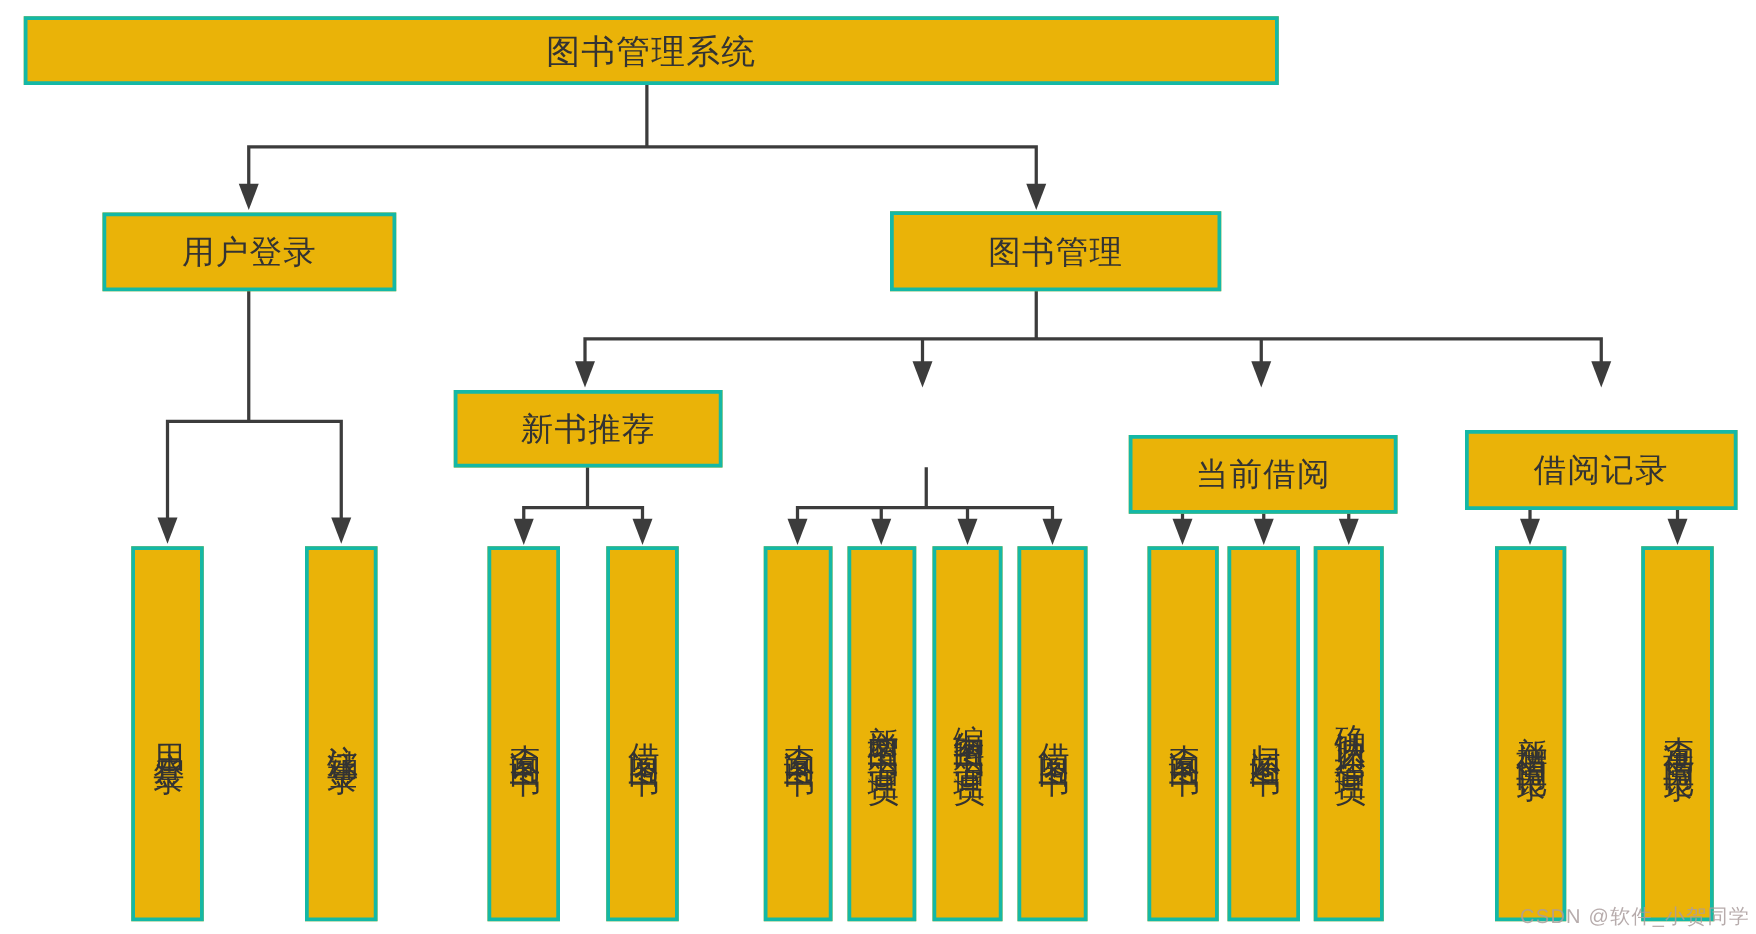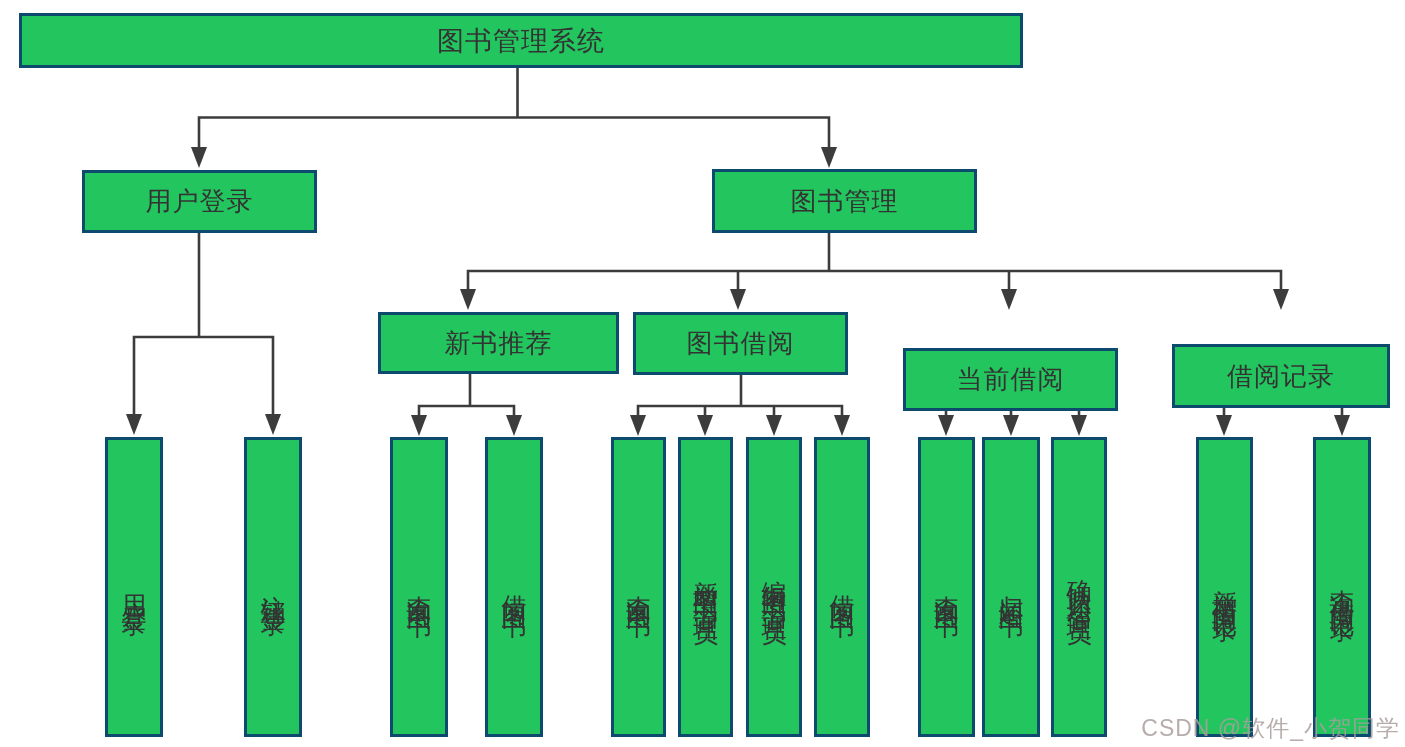--- a/index.html
+++ b/index.html
@@ -10,40 +10,40 @@
     font-family:"Liberation Sans","DejaVu Sans",sans-serif;
     overflow:hidden;
   }
   .connector-layer{
     position:absolute;left:0;top:0;width:1405px;height:747px;
     pointer-events:none;
   }
   .node{
     position:absolute;
     box-sizing:border-box;
-    border:3px solid #0c4a6e;
-    background:#22c55e;
+    border:3px solid #14b8a6;
+    background:#eab308;
     display:flex;align-items:center;justify-content:center;
     color:#333333;
     font-size:26px;
     letter-spacing:1px;
     white-space:nowrap;
   }
   .node.root{font-size:27px;}
   .node.vert{
     writing-mode:vertical-rl;
     font-size:25px;
     letter-spacing:6px;
     line-height:1;
     padding:4px 0;
   }
   .watermark{
     position:absolute;
     right:5px;bottom:3px;
-    font-size:23px;
+    font-size:16px;
     color:rgba(170,158,158,0.85);
     letter-spacing:1px;
     z-index:5;
     white-space:nowrap;
   }
 </style>
 </head>
 <body>
 
 <div class="canvas">
@@ -93,22 +93,21 @@
       <polygon points="1216,415 1232,415 1224,436"></polygon>
       <polygon points="1334,415 1350,415 1342,436"></polygon>
     </g>
   </svg>
 
   <div class="node root" style="left:19px;top:13px;width:1004px;height:55px;">图书管理系统</div>
 
   <div class="node" style="left:82px;top:170px;width:235px;height:63px;">用户登录</div>
   <div class="node" style="left:712px;top:169px;width:265px;height:64px;">图书管理</div>
 
-  <div class="node" style="left:363px;top:312px;width:241px;height:62px;margin-left:15px;">新书推荐</div>
-  <div class="node" style="left:633px;top:312px;width:215px;height:63px;">图书借阅</div>
+  <div class="node" style="left:363px;top:312px;width:215px;height:62px;">新书推荐</div>
   <div class="node" style="left:903px;top:312px;width:215px;height:63px;margin-top:36px;">当前借阅</div>
   <div class="node" style="left:1172px;top:312px;width:218px;height:64px;margin-top:32px;">借阅记录</div>
 
   <div class="node vert" style="left:105px;top:437px;width:58px;height:300px;">用户登录</div>
   <div class="node vert" style="left:244px;top:437px;width:58px;height:300px;">注销登录</div>
 
   <div class="node vert" style="left:390px;top:437px;width:58px;height:300px;">查询图书</div>
   <div class="node vert" style="left:485px;top:437px;width:58px;height:300px;">借阅图书</div>
 
   <div class="node vert" style="left:611px;top:437px;width:55px;height:300px;">查询图书</div>

